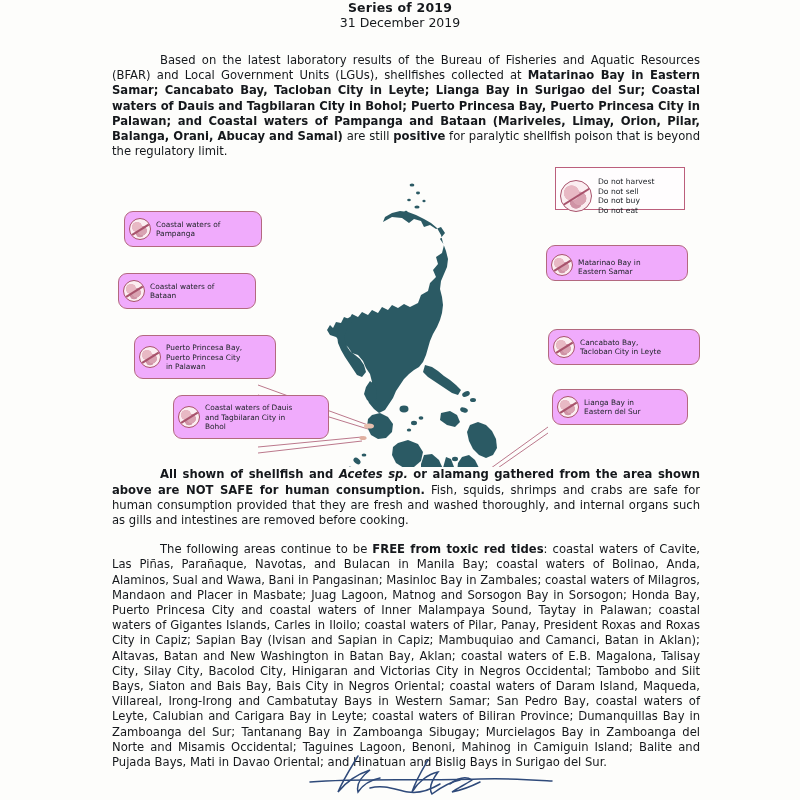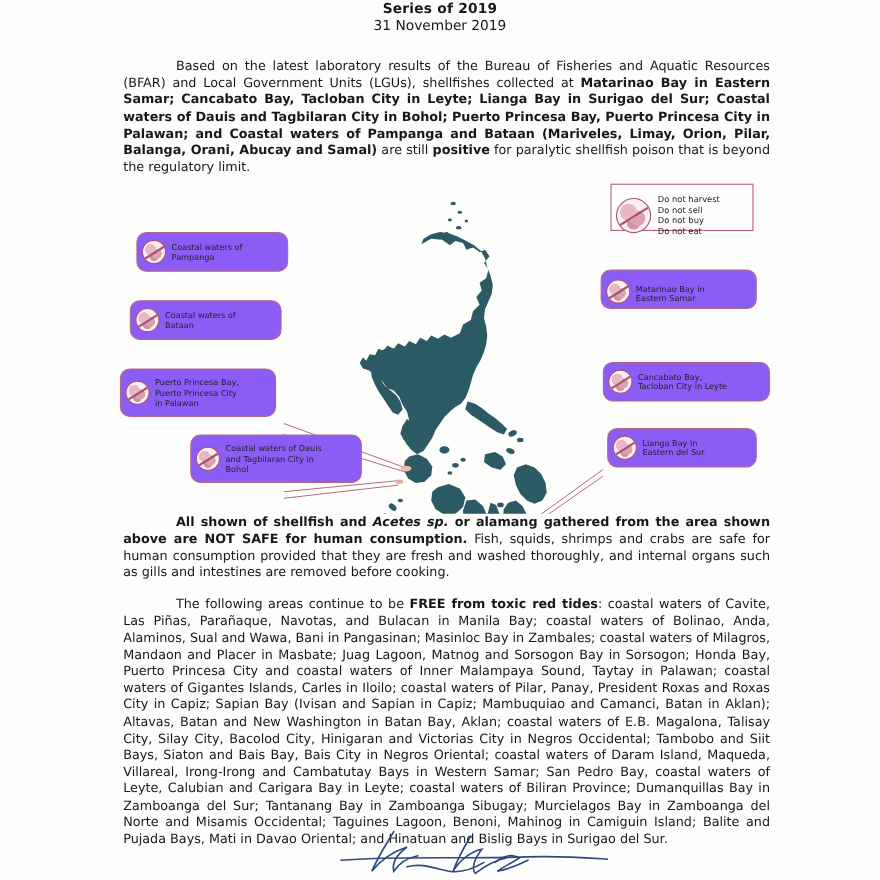--- a/index.html
+++ b/index.html
@@ -50,21 +50,21 @@
     position:relative;
     width:800px;height:300px;
     margin-top:8px;
   }
   .map-svg{position:absolute;left:0;top:0;}
   
   .callout{
     position:absolute;
     border:1.1px solid #b3697f;
     border-radius:9px;
-    background:#8b5cf6;
+    background:#f0abfc;
     display:flex;
     align-items:center;
     padding:4px 7px 4px 4px;
     box-sizing:border-box;
   }
   .callout .ctext{
     font-size:7.4px;
     line-height:9.4px;
     color:#20242a;
     margin-left:5px;
@@ -108,21 +108,21 @@
     position:absolute;left:300px;top:748px;width:260px;height:52px;
   }
 </style>
 </head>
 <body>
 
 <div class="page">
 
   <div class="header">
     <div class="series">Series of 2019</div>
-    <div class="date">31 November 2019</div>
+    <div class="date">31 December 2019</div>
   </div>
 
   <div class="body-wrap">
     <p class="para intro"><span>Based on the latest laboratory results of the Bureau of Fisheries and Aquatic Resources (BFAR) and Local Government Units (LGUs), shellfishes collected at </span><b>Matarinao Bay in Eastern Samar; Cancabato Bay, Tacloban City in Leyte; Lianga Bay in Surigao del Sur; Coastal waters of Dauis and Tagbilaran City in Bohol; Puerto Princesa Bay, Puerto Princesa City in Palawan; and Coastal waters of Pampanga and Bataan (Mariveles, Limay, Orion, Pilar, Balanga, Orani, Abucay and Samal)</b><span> are still </span><b>positive</b><span> for paralytic shellfish poison that is beyond the regulatory limit.</span></p>
   </div>
 
   <div class="map-area">
 
     <svg class="map-svg" width="800" height="300" viewBox="0 0 800 300">
 
@@ -266,21 +266,21 @@
       <span class="ctext">Coastal waters of
 Pampanga</span>
     </div>
 
     <div class="callout" style="left:118px;top:106px;width:138px;height:36px;">
       <span class="noicon"></span>
       <span class="ctext">Coastal waters of
 Bataan</span>
     </div>
 
-    <div class="callout" style="left:109px;top:168px;width:142px;height:44px;">
+    <div class="callout" style="left:134px;top:168px;width:142px;height:44px;">
       <span class="noicon"></span>
       <span class="ctext">Puerto Princesa Bay,
 Puerto Princesa City
 in Palawan</span>
     </div>
 
     <div class="callout" style="left:173px;top:228px;width:156px;height:44px;">
       <span class="noicon"></span>
       <span class="ctext">Coastal waters of Dauis
 and Tagbilaran City in

